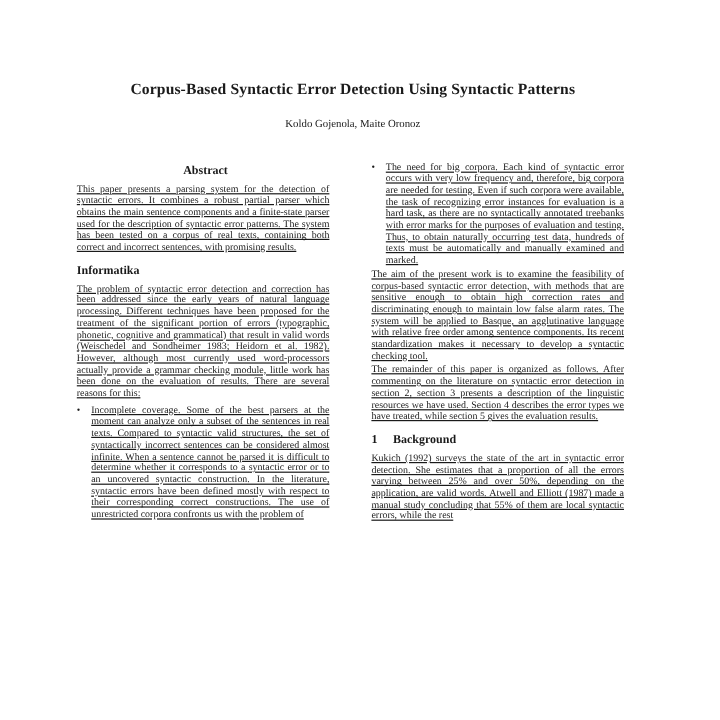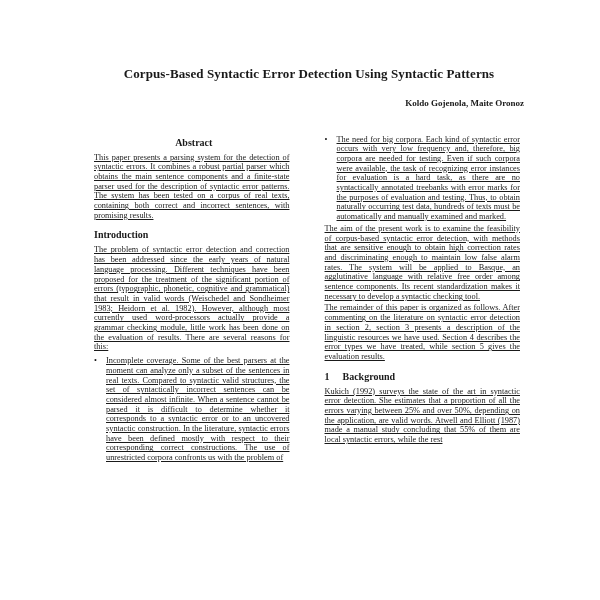--- a/index.html
+++ b/index.html
@@ -6,28 +6,28 @@
     html, body { margin: 0; padding: 0; }
     body {
       width: 600px; height: 600px;
       background: #ffffff;
       font-family: "Liberation Serif", "DejaVu Serif", serif;
       color: #1a1a1a;
       overflow: hidden;
     }
     .page {
       width: 600px; height: 496px;
-      padding: 66px 76px 0 94px;
+      padding: 66px 76px 0 64px;
     }
     .title {
       font-size: 13px; font-weight: bold;
       text-align: center; margin: 0 0 16px 0;
       letter-spacing: 0.1px;
     }
-    .meta { text-align: right; font-size: 9px; line-height: 11.5px; font-weight: bold; }
+    .meta { text-align: center; font-size: 9px; line-height: 11.5px; }
     .columns { display: flex; gap: 31px; margin-top: 25px; }
     .col { flex: 1; min-width: 0; }
     p.body {
       font-size: 8.3px; line-height: 9.7px;
       text-align: justify; margin: 0 4px 2px 0; text-decoration: underline;
     }
     h2.section { font-size: 10px; font-weight: bold; margin: 9px 0 5px 0; }
     h2.centered { text-align: center; margin-top: 2px; }
     .bullet-item { display: flex; margin-top: 4px; }
     .bullet-glyph { width: 12px; flex: none; font-size: 8.3px; line-height: 9.7px; }
@@ -44,21 +44,21 @@
   <div class="meta">
     <div>Koldo Gojenola, Maite Oronoz</div>
   </div>
 
   <div class="columns">
 
     <div class="col">
       <h2 class="section centered">Abstract</h2>
       <p class="body">This paper presents a parsing system for the detection of syntactic errors. It combines a robust partial parser which obtains the main sentence components and a finite-state parser used for the description of syntactic error patterns. The system has been tested on a corpus of real texts, containing both correct and incorrect sentences, with promising results.</p>
 
-      <h2 class="section">Introduction</h2>
+      <h2 class="section">Informatika</h2>
       <p class="body">The problem of syntactic error detection and correction has been addressed since the early years of natural language processing. Different techniques have been proposed for the treatment of the significant portion of errors (typographic, phonetic, cognitive and grammatical) that result in valid words (Weischedel and Sondheimer 1983; Heidorn et al. 1982). However, although most currently used word-processors actually provide a grammar checking module, little work has been done on the evaluation of results. There are several reasons for this:</p>
 
       <div class="bullet-item">
         <span class="bullet-glyph">•</span>
         <p class="body">Incomplete coverage. Some of the best parsers at the moment can analyze only a subset of the sentences in real texts. Compared to syntactic valid structures, the set of syntactically incorrect sentences can be considered almost infinite. When a sentence cannot be parsed it is difficult to determine whether it corresponds to a syntactic error or to an uncovered syntactic construction. In the literature, syntactic errors have been defined mostly with respect to their corresponding correct constructions. The use of unrestricted corpora confronts us with the problem of</p>
       </div>
     </div>
 
     <div class="col">
       <div class="bullet-item" style="margin-top:0;">

